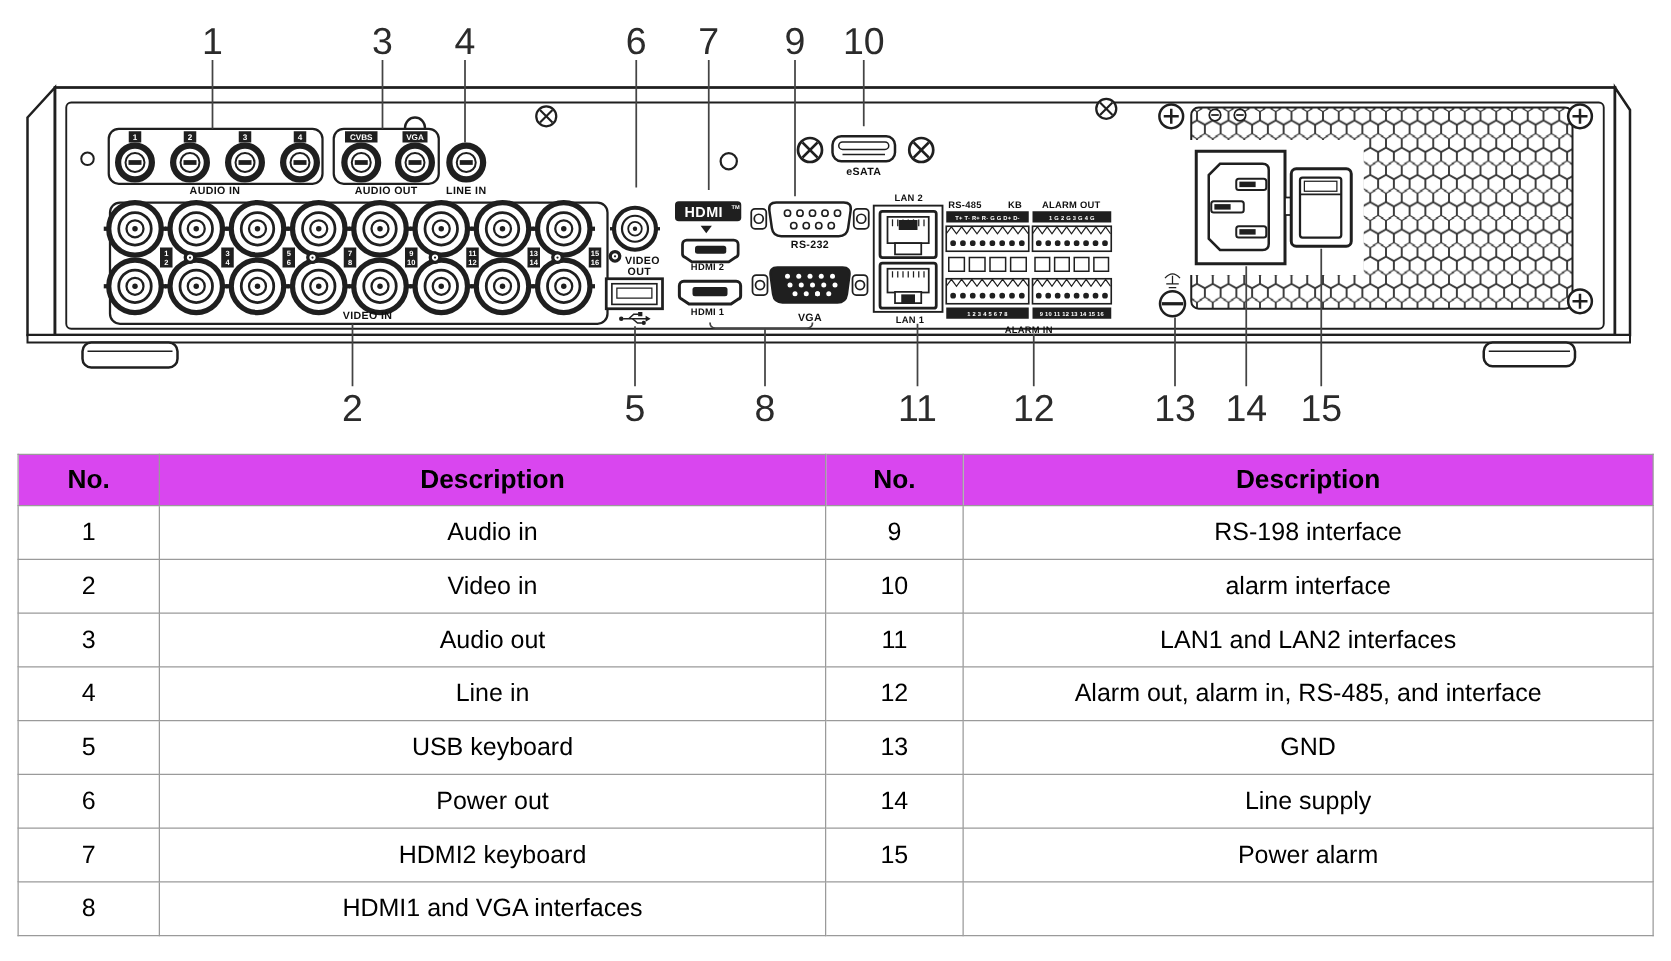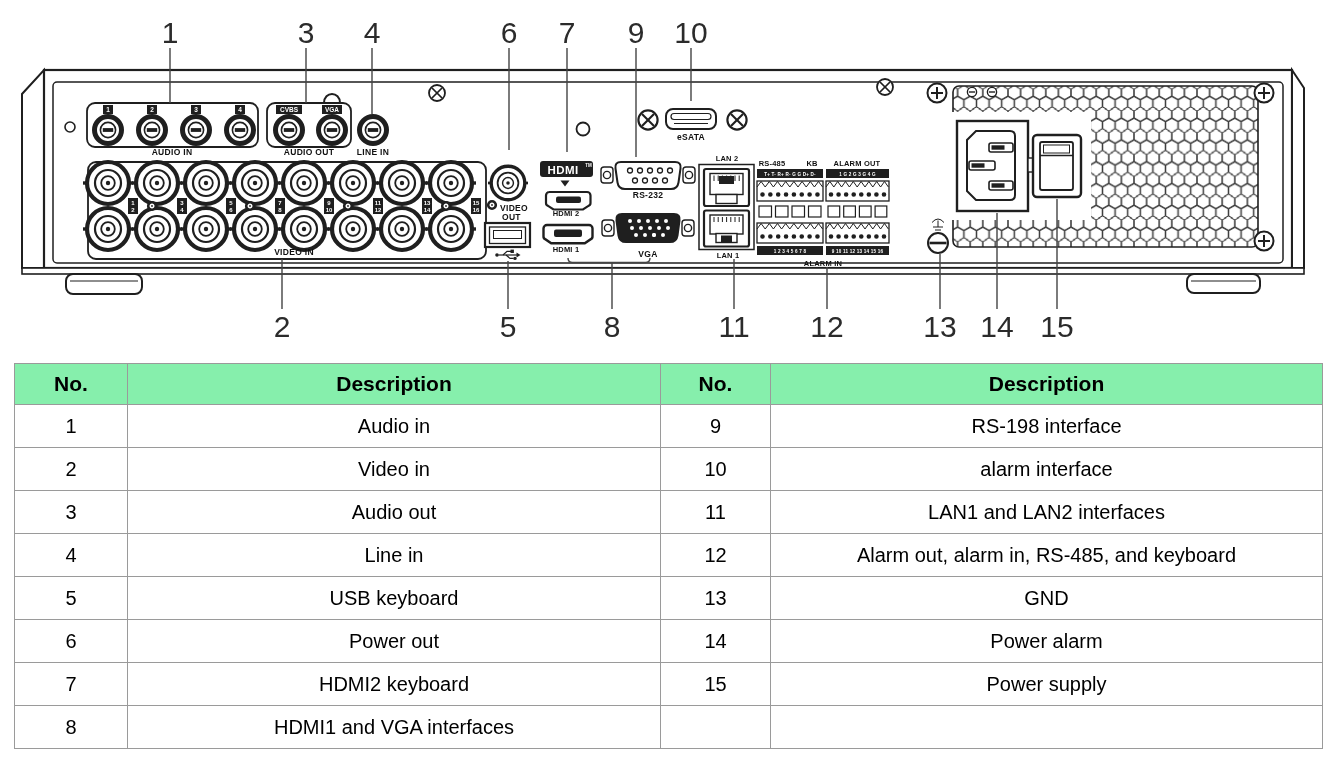--- a/index.html
+++ b/index.html
@@ -15,21 +15,21 @@
   .striptxt{font-size:4.6px;font-weight:bold;fill:#fff;letter-spacing:.2px;}
   .logotxt{font-size:11.5px;font-weight:bold;fill:#fff;letter-spacing:.4px;}
   .logotm{font-size:4.5px;font-weight:bold;fill:#fff;}
   text{text-anchor:middle;}
   text.left{text-anchor:start;}
   
   .ref-table{position:absolute;left:14px;top:363px;width:1308px;border-collapse:collapse;
              table-layout:fixed;background:#fff;}
   .ref-table th,.ref-table td{border:1px solid #9a9a9a;text-align:center;vertical-align:middle;
              padding:0;color:#000;overflow:hidden;white-space:nowrap;}
-  .ref-table th{background:#86efac;font-size:21px;font-weight:bold;height:40px;}
+  .ref-table th{background:#d946ef;font-size:21px;font-weight:bold;height:40px;}
   .ref-table td{font-size:20px;height:42px;}
 </style>
 </head>
 <body>
 
 <div class="stage">
 
 <svg width="1337" height="360" viewBox="0 0 1337 360">
   <defs>
     <g id="bnc">
@@ -447,39 +447,39 @@
     <tr>
       <td>3</td>
       <td>Audio out</td>
       <td>11</td>
       <td>LAN1 and LAN2 interfaces</td>
     </tr>
     <tr>
       <td>4</td>
       <td>Line in</td>
       <td>12</td>
-      <td>Alarm out, alarm in, RS-485, and keyboard</td>
+      <td>Alarm out, alarm in, RS-485, and interface</td>
     </tr>
     <tr>
       <td>5</td>
       <td>USB keyboard</td>
       <td>13</td>
       <td>GND</td>
     </tr>
     <tr>
       <td>6</td>
       <td>Power out</td>
       <td>14</td>
-      <td>Power alarm</td>
+      <td>Line supply</td>
     </tr>
     <tr>
       <td>7</td>
       <td>HDMI2 keyboard</td>
       <td>15</td>
-      <td>Power supply</td>
+      <td>Power alarm</td>
     </tr>
     <tr>
       <td>8</td>
       <td>HDMI1 and VGA interfaces</td>
       <td></td>
       <td></td>
     </tr>
   </tbody>
 </table>
 

